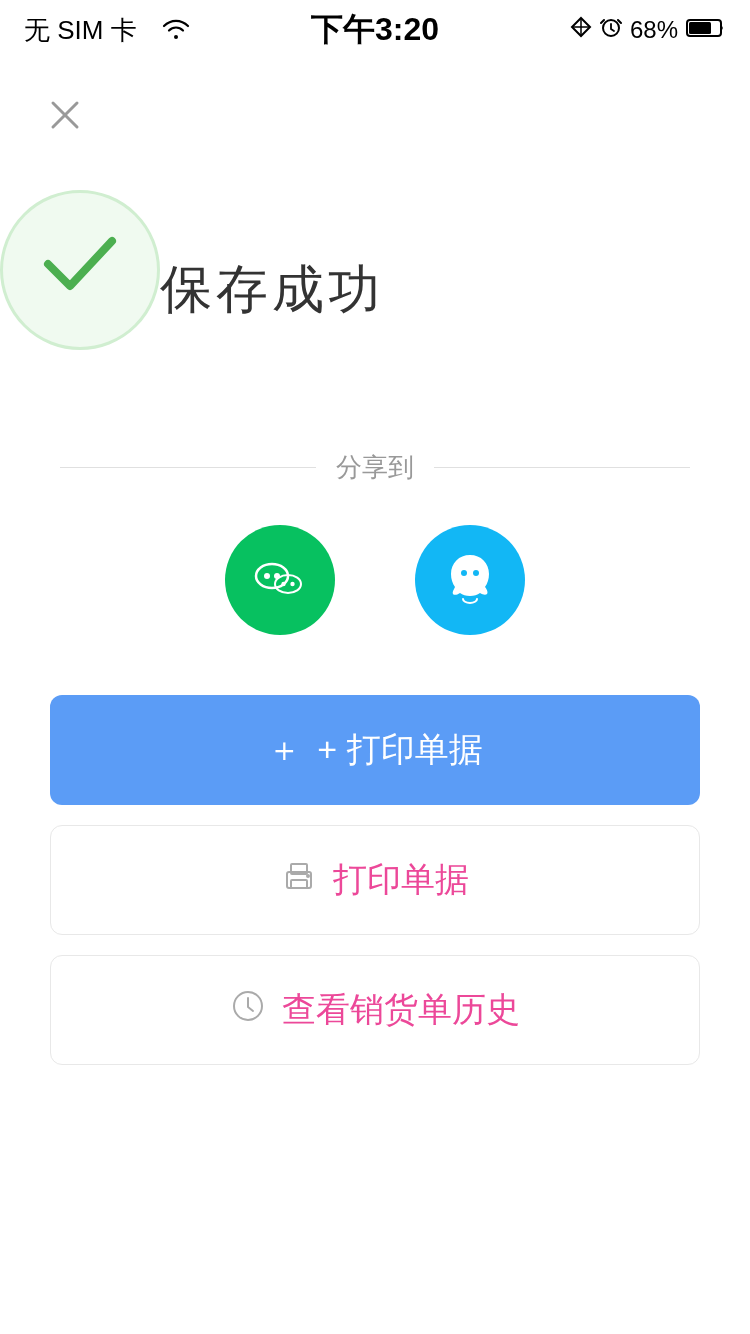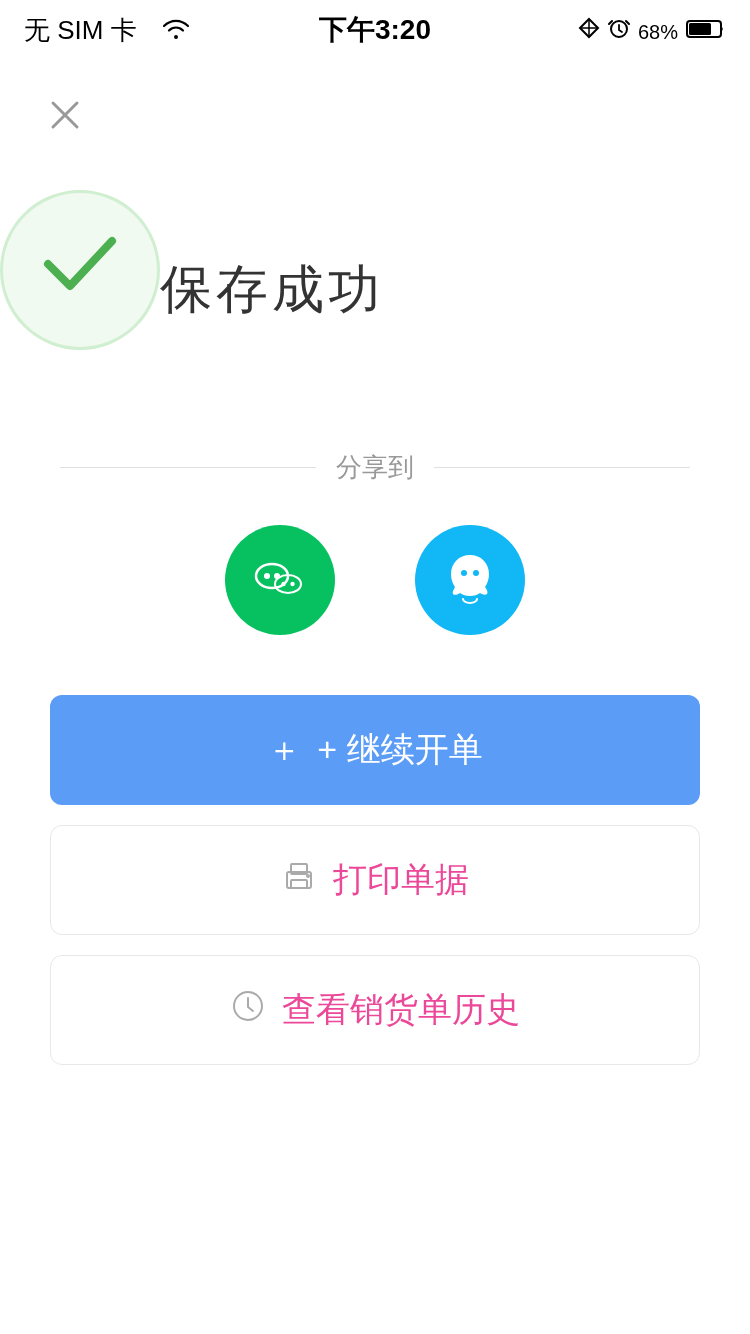--- a/index.html
+++ b/index.html
@@ -29,33 +29,33 @@
     .status-left {
       display: flex;
       align-items: center;
       gap: 25px;
       font-size: 26px;
       color: #000;
       font-weight: 500;
     }
 
     .status-center {
-      font-size: 28px;
+      font-size: 32px;
       font-weight: 600;
       color: #000;
       position: absolute;
       left: 50%;
       transform: translateX(-50%);
     }
 
     .status-right {
       display: flex;
       align-items: flex-end;
       gap: 8px;
-      font-size: 20px;
+      font-size: 24px;
       color: #000;
     }
 
     
     .close-area {
       padding: 30px 40px 10px 40px;
     }
 
     .close-btn {
       width: 50px;
@@ -271,21 +271,21 @@
       <circle cx="23" cy="24" r="3" fill="#12B7F5"></circle>
       <circle cx="35" cy="24" r="3" fill="#12B7F5"></circle>
       <path d="M22 50c0 2 3 4 7 4s7-2 7-4" stroke="white" stroke-width="2" fill="none" stroke-linecap="round"></path>
     </svg>
   </button>
 </div>
 
 <div class="actions-section">
   <button class="action-btn btn-primary">
     <span class="btn-icon">＋</span>
-    <span>+ 继续开单</span>
+    <span>+ 打印单据</span>
   </button>
 
   <button class="action-btn btn-secondary">
     <span class="btn-icon">
       <svg width="36" height="36" viewBox="0 0 36 36" fill="none">
         <rect x="6" y="14" width="24" height="16" rx="2" stroke="#aaa" stroke-width="2"></rect>
         <rect x="10" y="6" width="16" height="10" rx="1" stroke="#aaa" stroke-width="2"></rect>
         <rect x="10" y="22" width="16" height="8" rx="1" stroke="#aaa" stroke-width="2"></rect>
         <circle cx="27" cy="18" r="2" fill="#aaa"></circle>
       </svg>

